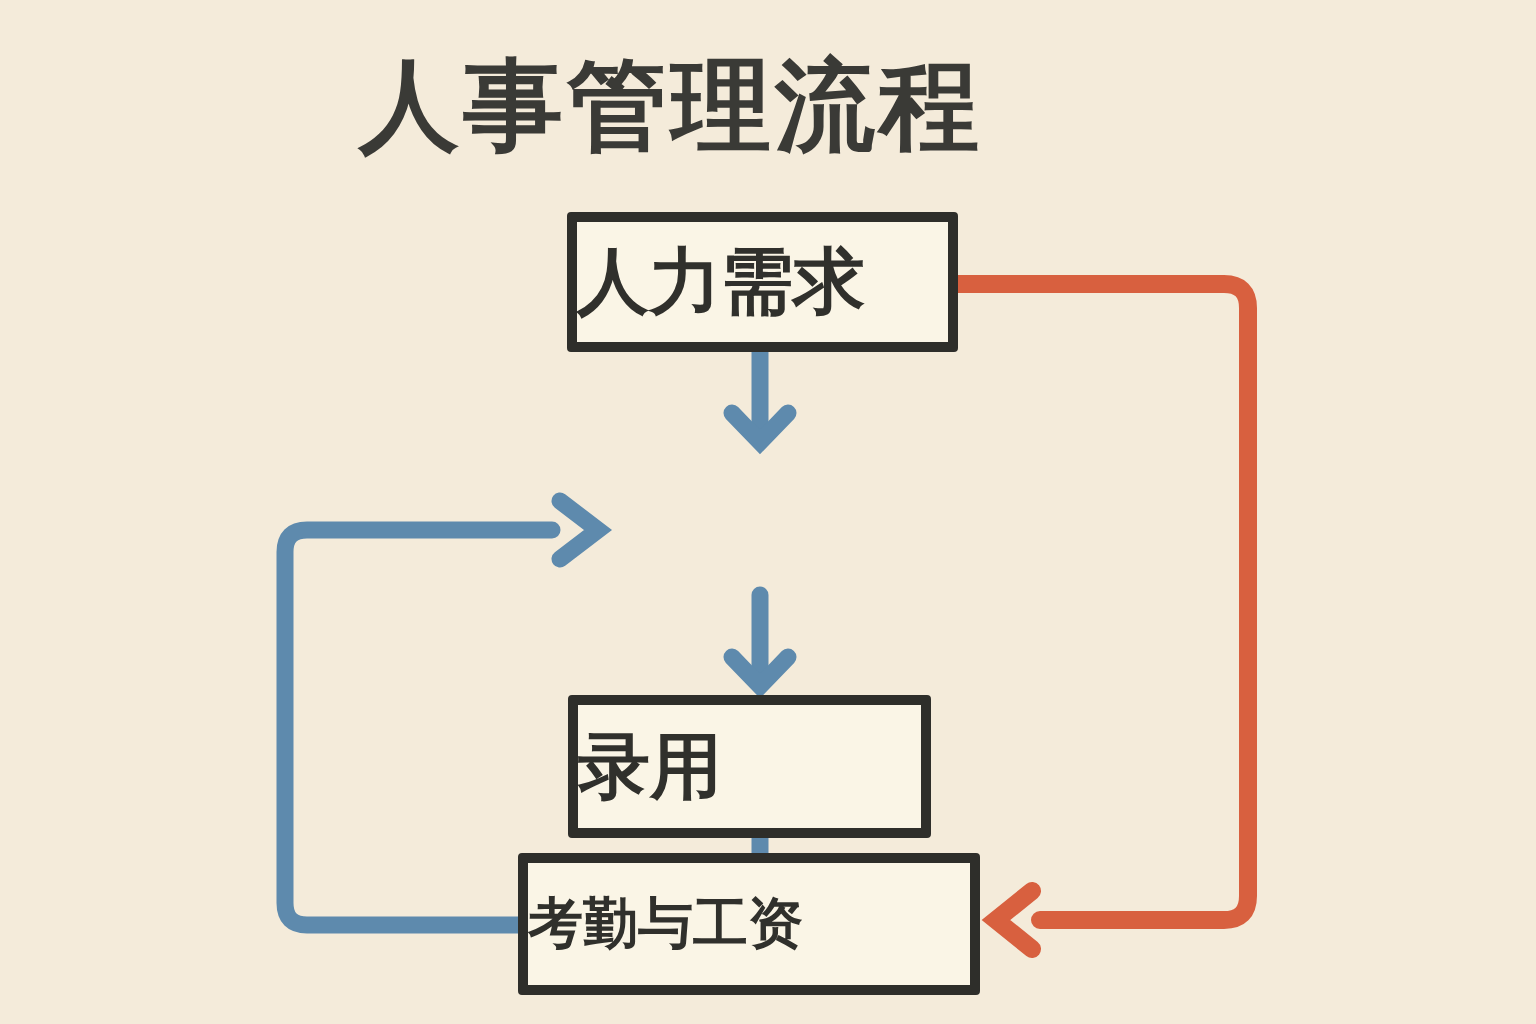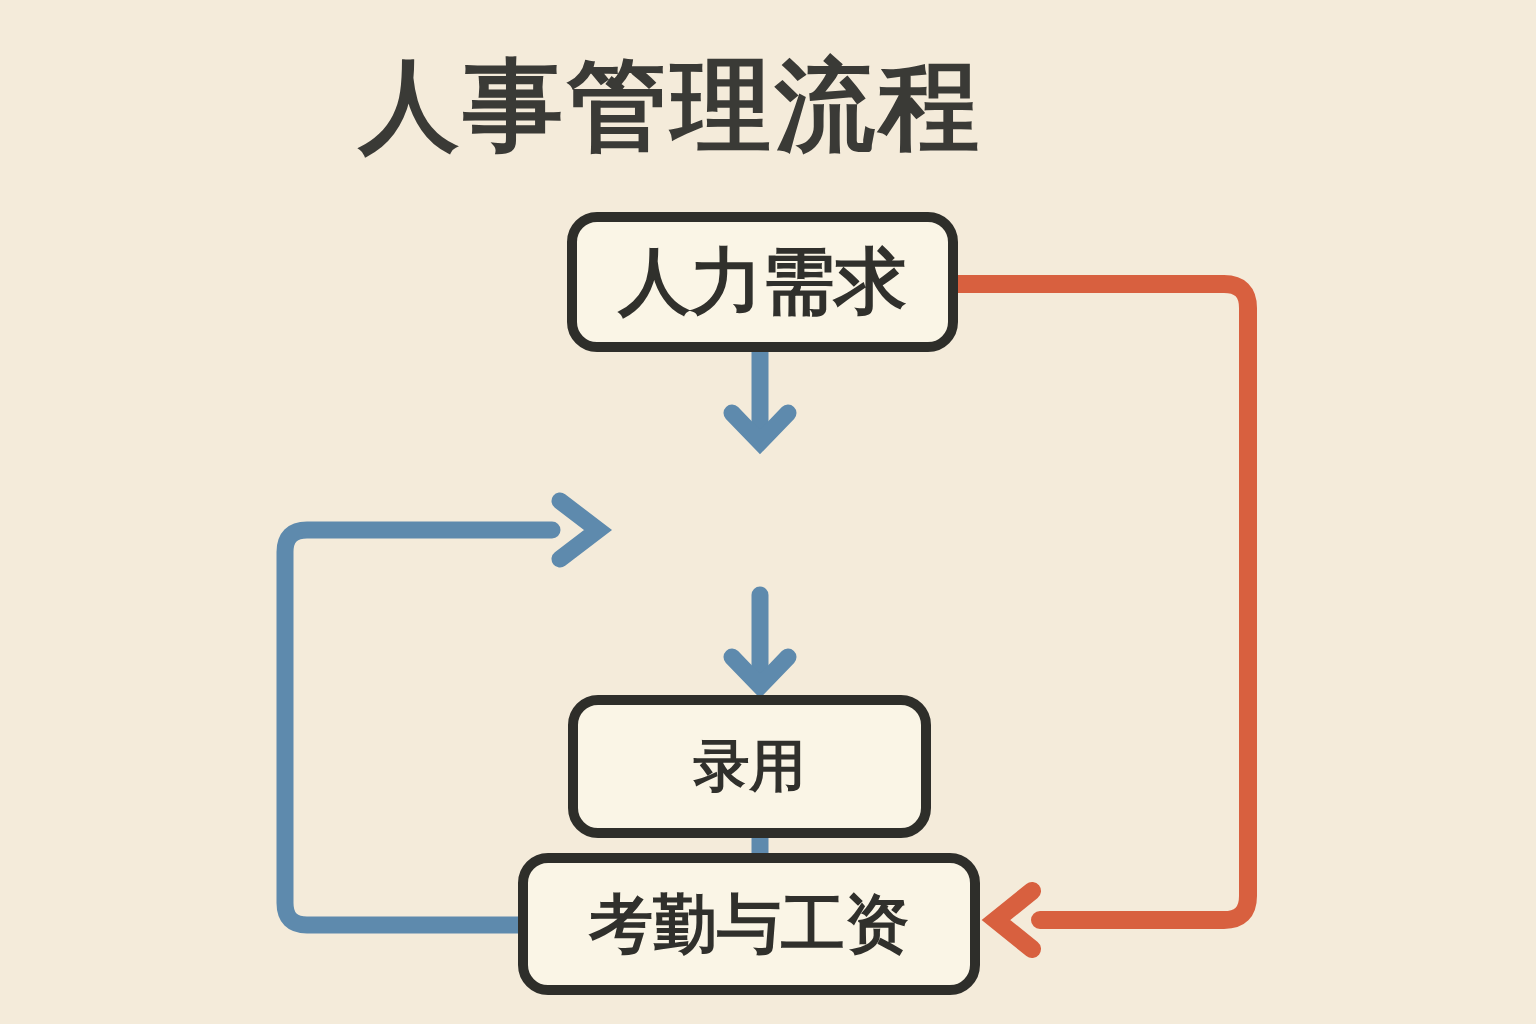--- a/index.html
+++ b/index.html
@@ -21,31 +21,31 @@
   .title{
     position:absolute;top:40px;left:0;width:100%;
     margin:0;text-align:center;
     font-size:100px;font-weight:900;letter-spacing:4px;
     color:var(--title-text);
   }
   .node{
     position:absolute;box-sizing:border-box;
     background:var(--box-fill);
     border:10px solid var(--box-border);
-    border-radius:30px;
-    display:flex;align-items:center;justify-content:center;
+    border-radius:4px;
+    display:flex;align-items:center;
     color:var(--text);
     font-weight:900;
     z-index:2;
   }
   .node span{white-space:nowrap;}
   .node-demand   {left:567px;top:212px;width:391px;height:140px;font-size:72px;}
   .node-recruit  {left:602px;top:452px;width:318px;height:143px;font-size:72px;}
-  .node-hire     {left:568px;top:695px;width:363px;height:143px;font-size:56px;}
-  .node-payroll  {left:518px;top:853px;width:462px;height:142px;font-size:64px;}
+  .node-hire     {left:568px;top:695px;width:363px;height:143px;font-size:72px;}
+  .node-payroll  {left:518px;top:853px;width:462px;height:142px;font-size:55px;}
   svg.edges{position:absolute;left:0;top:0;z-index:1;}
   .edge-blue{stroke:var(--blue-arrow);}
   .edge-red{stroke:var(--red-arrow);}
   .edge{fill:none;stroke-linecap:round;stroke-linejoin:round;}
   .head{fill:none;stroke-linecap:round;stroke-linejoin:miter;}
 </style>
 </head>
 <body>
 
 <div class="stage">

